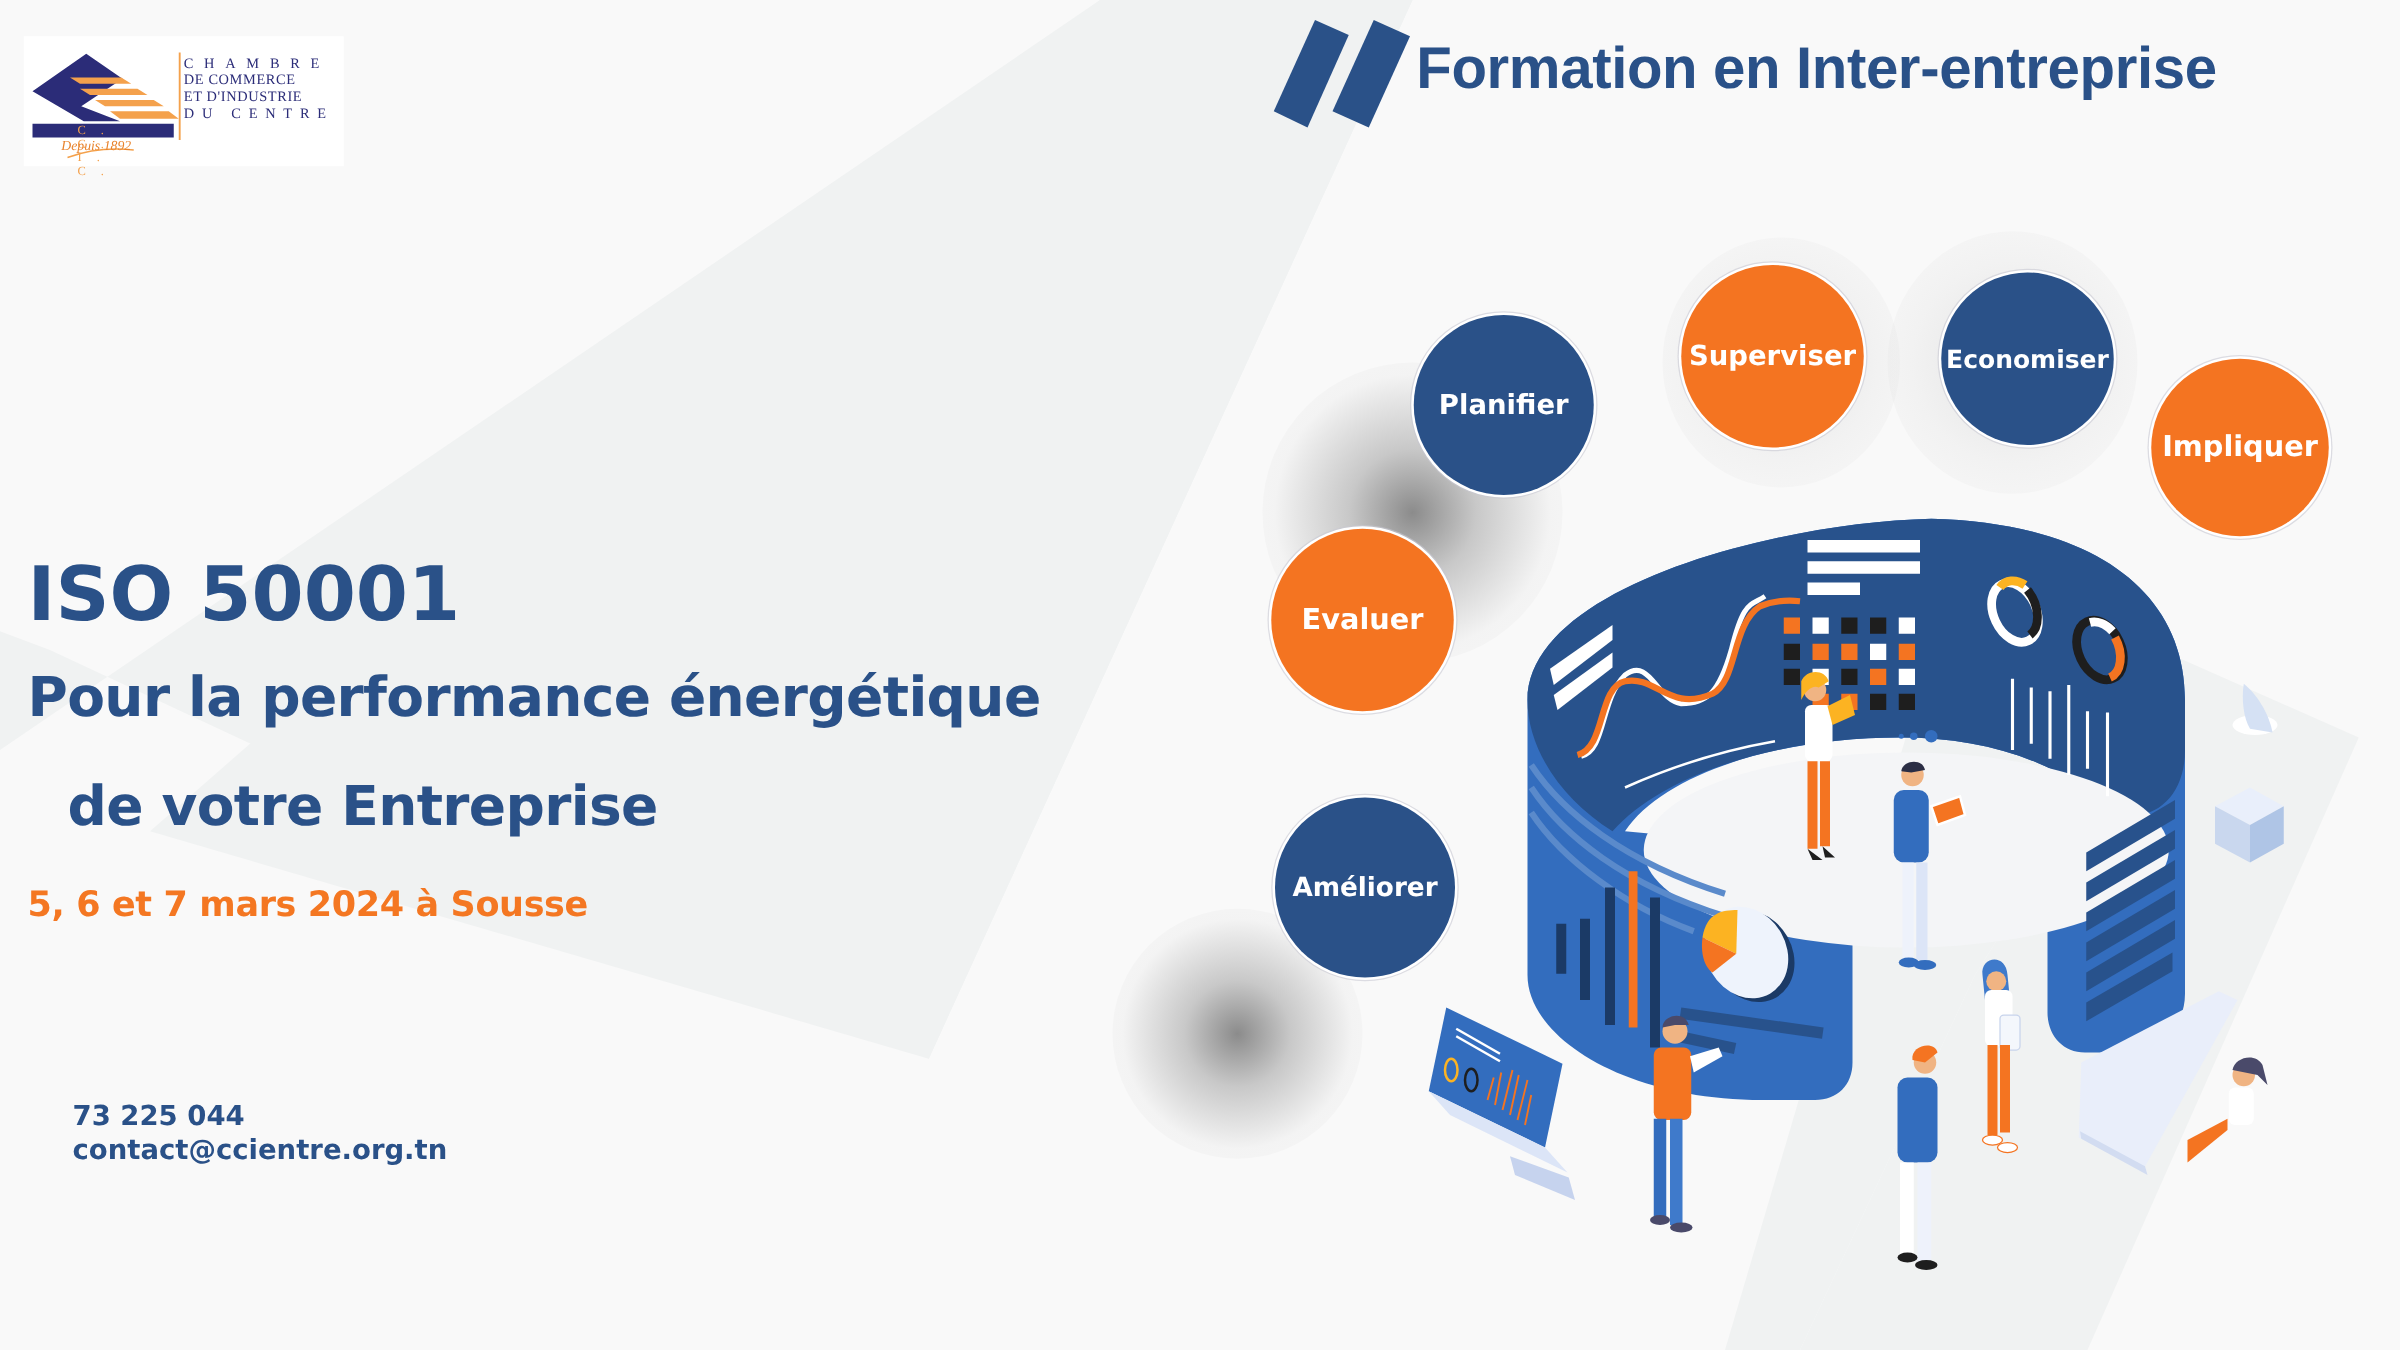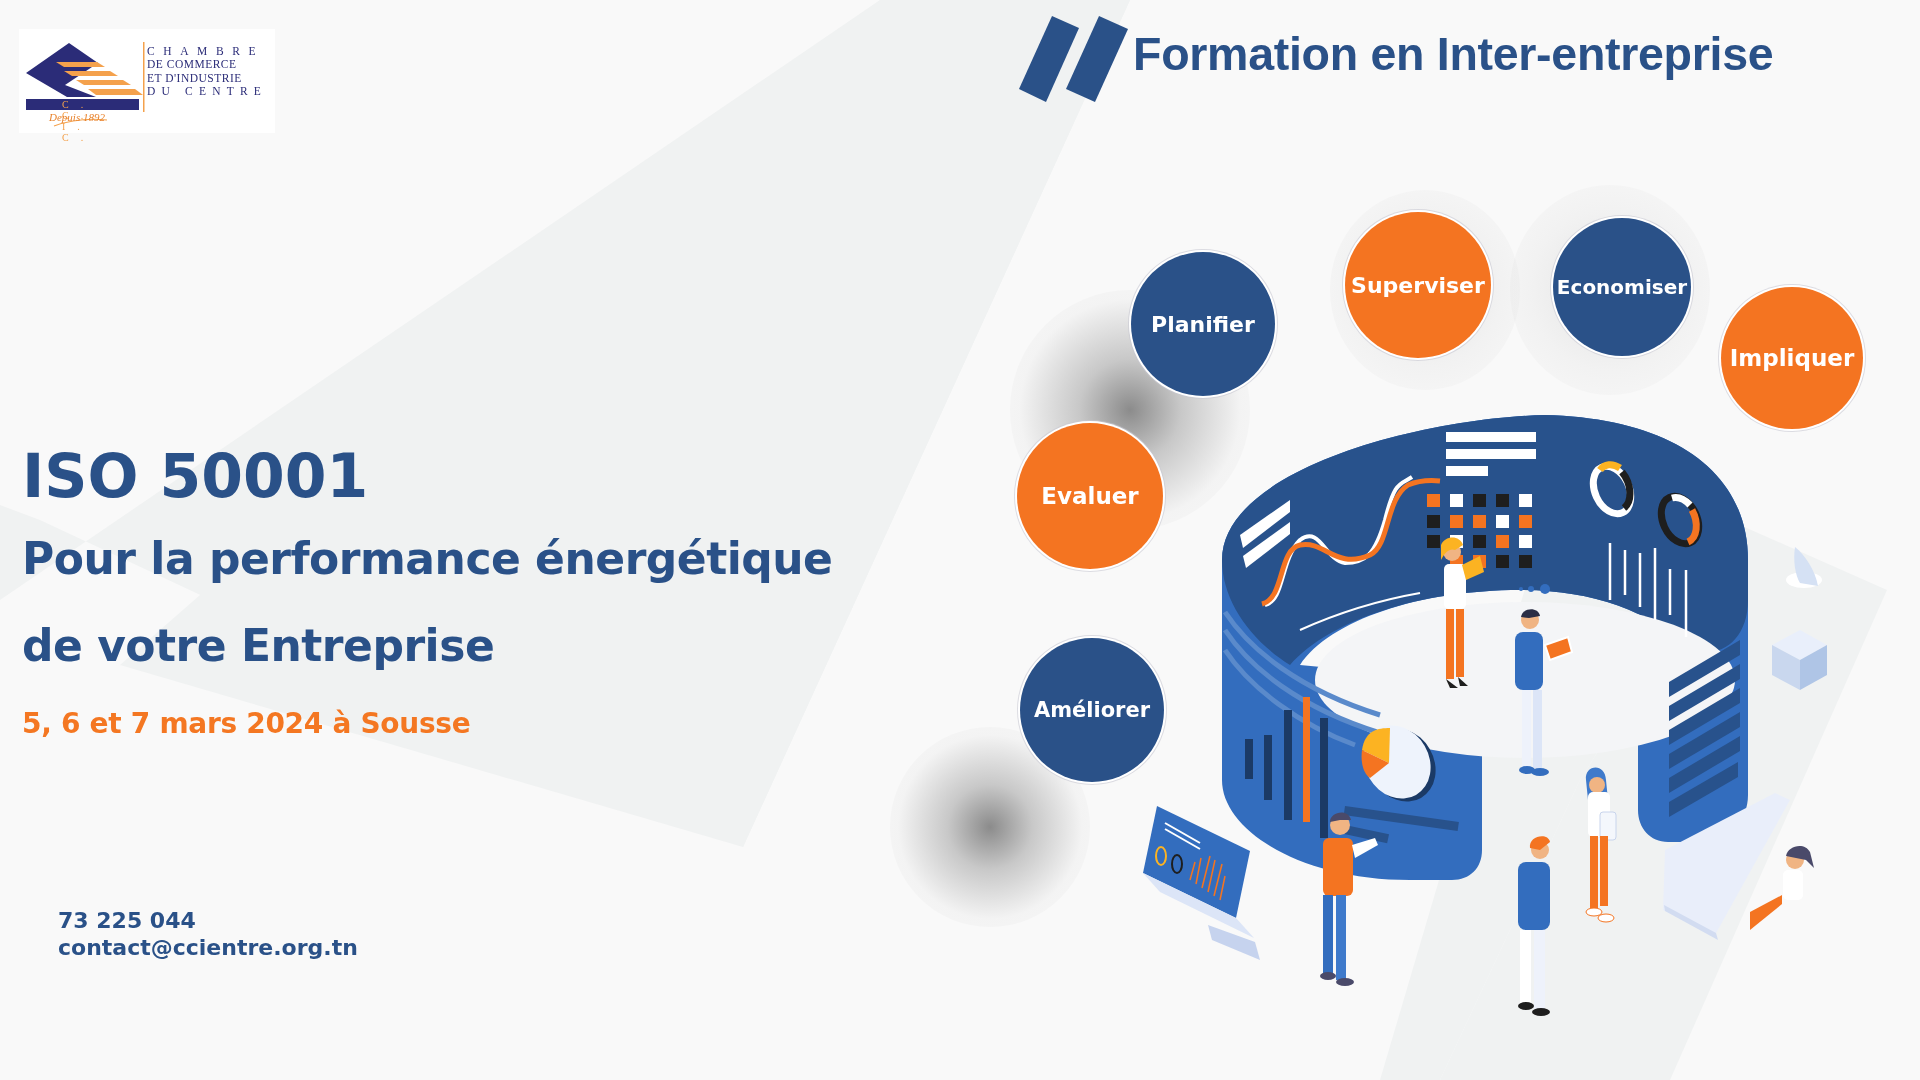--- a/index.html
+++ b/index.html
@@ -11,23 +11,23 @@
   .logo-lines{position:absolute;left:128px;top:16px;width:124px;font-family:"Liberation Serif",serif;color:#2B2C78;font-size:11.5px;line-height:13.4px;letter-spacing:0.5px;}
   .logo-lines div{white-space:nowrap;}
   .logo-lines .l1{letter-spacing:8.6px;}
   .logo-lines .l4{letter-spacing:6.2px;}
   .logo-cicc{position:absolute;left:19px;top:70px;width:98px;height:11px;color:#F4A14C;font-family:"Liberation Serif",serif;font-size:10px;line-height:11px;letter-spacing:12px;padding-left:24px;box-sizing:border-box;}
   .logo-depuis{position:absolute;left:30px;top:82px;color:#E8832D;font-family:Liberation Serif, serif;font-style:italic;font-size:11px;}
   .header-title{left:1133px;top:26px;color:#2A5188;font-weight:bold;font-size:47px;letter-spacing:-0.3px;white-space:nowrap;font-family:"Liberation Sans",sans-serif;transform:scaleX(0.99);transform-origin:left;}
   .iso{left:22px;top:441px;color:#2A5188;font-family:"DejaVu Sans",sans-serif;font-weight:bold;font-size:60px;letter-spacing:0px;white-space:nowrap;}
   .subtitle{left:22px;color:#2A5188;font-family:"DejaVu Sans",sans-serif;font-weight:bold;font-size:44px;white-space:nowrap;letter-spacing:-0.5px;}
   .sub1{top:533px;}
-  .sub2{top:620px;}
+  .sub2{top:620px;margin-left:32px;}
   .date{left:22px;top:707px;color:#F47722;font-family:"DejaVu Sans",sans-serif;font-weight:bold;font-size:28px;white-space:nowrap;letter-spacing:-0.3px;}
-  .contact{left:58px;top:907px;color:#2A5188;font-family:"DejaVu Sans",sans-serif;font-weight:bold;font-size:22px;line-height:27px;}
+  .contact{left:58px;top:880px;color:#2A5188;font-family:"DejaVu Sans",sans-serif;font-weight:bold;font-size:22px;line-height:27px;}
   .contact div{white-space:nowrap;}
   .circle{position:absolute;border-radius:50%;display:flex;align-items:center;justify-content:center;color:#FFFFFF;font-family:"DejaVu Sans",sans-serif;font-weight:bold;box-shadow:0 0 0 2px #FFFFFF,0 0 0 3px rgba(200,200,210,0.6);}
   .circle.navy{background:#2A5188;}
   .circle.orange{background:#F47421;}
   .circle span{white-space:nowrap;}
   .blur{position:absolute;border-radius:50%;background:radial-gradient(circle, rgba(120,120,120,0.85) 0%, rgba(160,160,160,0.55) 30%, rgba(220,220,220,0.2) 65%, rgba(249,249,249,0) 100%);}
   .glow{position:absolute;border-radius:50%;background:radial-gradient(circle, rgba(200,200,200,0.45) 0%, rgba(220,220,220,0.25) 55%, rgba(249,249,249,0) 100%);}
   #illus{position:absolute;left:0;top:0;width:1920px;height:1080px;}
 </style>
 </head>

